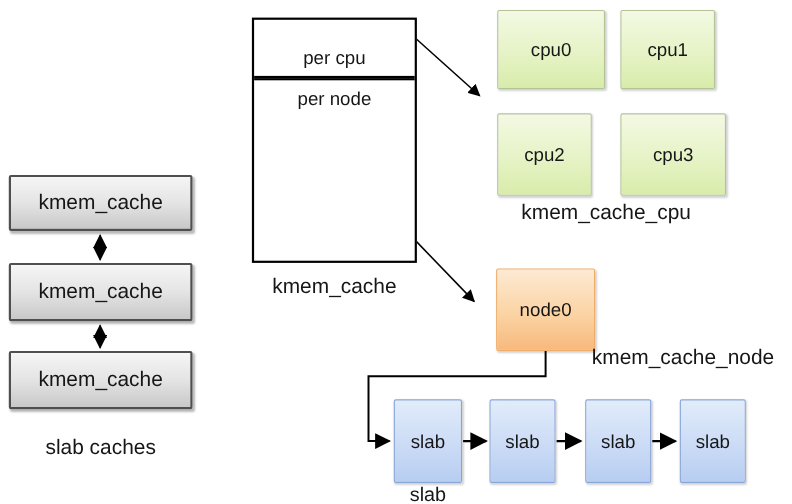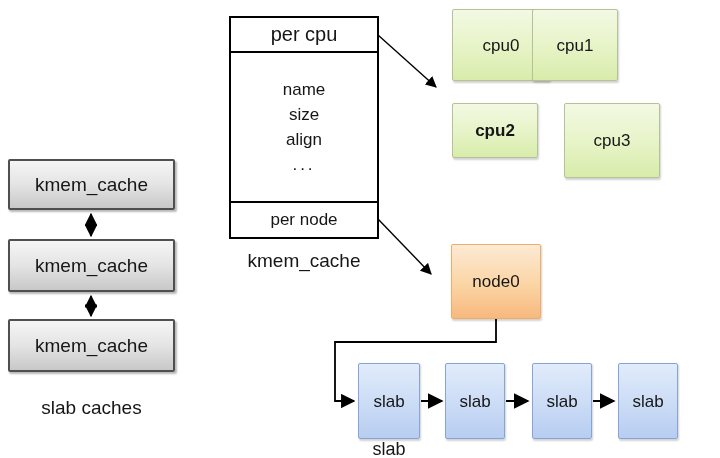--- a/index.html
+++ b/index.html
@@ -32,21 +32,21 @@
     background:linear-gradient(180deg,#e1ecfb 0%,#cdddf6 50%,#b7cdf1 100%);
     border:1px solid #86a4d6; border-radius:2px;
     box-shadow:1px 1.5px 2px rgba(0,0,0,0.18);
   }
   .struct-box {
     position:absolute; box-sizing:border-box; background:#ffffff;
     border:2px solid #000000; display:flex; flex-direction:column;
   }
   .struct-header {
     height:33px; border-bottom:2px solid #000;
-    display:flex; align-items:center; justify-content:center; font-size:20px;
+    display:flex; align-items:center; justify-content:center; font-size:17px;margin-top:18px;
   }
   .struct-middle {
     flex:1; display:flex; flex-direction:column;
     align-items:center; justify-content:center; font-size:17px;
   }
   .struct-middle span { display:block; line-height:25px; }
   .struct-middle .dots { letter-spacing:3px; }
   .struct-footer {
     height:34px; border-top:2px solid #000;
     display:flex; align-items:center; justify-content:center; font-size:17px;
@@ -83,36 +83,32 @@
     <line x1="593" y1="401" x2="614" y2="401" stroke="#000" stroke-width="2" marker-end="url(#ah)"></line>
   </svg>
 
   <div class="box gray-box" style="left:8px; top:159px; width:167px; height:51px;">kmem_cache</div>
   <div class="box gray-box" style="left:8px; top:239px; width:167px; height:53px;">kmem_cache</div>
   <div class="box gray-box" style="left:8px; top:319px; width:167px; height:53px;">kmem_cache</div>
   <div class="caption" style="left:8px; top:398px; width:167px;">slab caches</div>
 
   <div class="struct-box" style="left:229px; top:16px; width:150px; height:223px;">
     <div class="struct-header">per cpu</div>
-    <div class="struct-middle">
-      <span>name</span>
-      <span>size</span>
-      <span>align</span>
-      <span class="dots">...</span>
-    </div>
     <div class="struct-footer">per node</div>
   </div>
   <div class="caption" style="left:229px; top:251px; width:150px;">kmem_cache</div>
 
   <div class="box green-box" style="left:452px; top:9px; width:98px; height:72px;">cpu0</div>
-  <div class="box green-box" style="left:532px; top:9px; width:86px; height:72px;">cpu1</div>
-  <div class="box green-box" style="left:452px; top:103px; width:86px; height:55px;font-weight:bold;">cpu2</div>
+  <div class="box green-box" style="left:564px; top:9px; width:86px; height:72px;">cpu1</div>
+  <div class="box green-box" style="left:452px; top:103px; width:86px; height:75px;">cpu2</div>
   <div class="box green-box" style="left:564px; top:103px; width:96px; height:75px;">cpu3</div>
+  <div class="caption" style="left:452px; top:184px; width:198px;">kmem_cache_cpu</div>
 
   <div class="box orange-box" style="left:451px; top:244px; width:90px; height:75px;">node0</div>
+  <div class="caption" style="left:538px; top:316px; text-align:left;">kmem_cache_node</div>
 
   <div class="box blue-box" style="left:358px; top:363px; width:62px; height:76px;">slab</div>
   <div class="box blue-box" style="left:445px; top:363px; width:60px; height:76px;">slab</div>
   <div class="box blue-box" style="left:532px; top:363px; width:60px; height:76px;">slab</div>
   <div class="box blue-box" style="left:618px; top:363px; width:60px; height:76px;">slab</div>
   <div class="caption" style="left:358px; top:440px; width:62px; font-size:18px;">slab</div>
 
 </div>
 
 </body></html>

